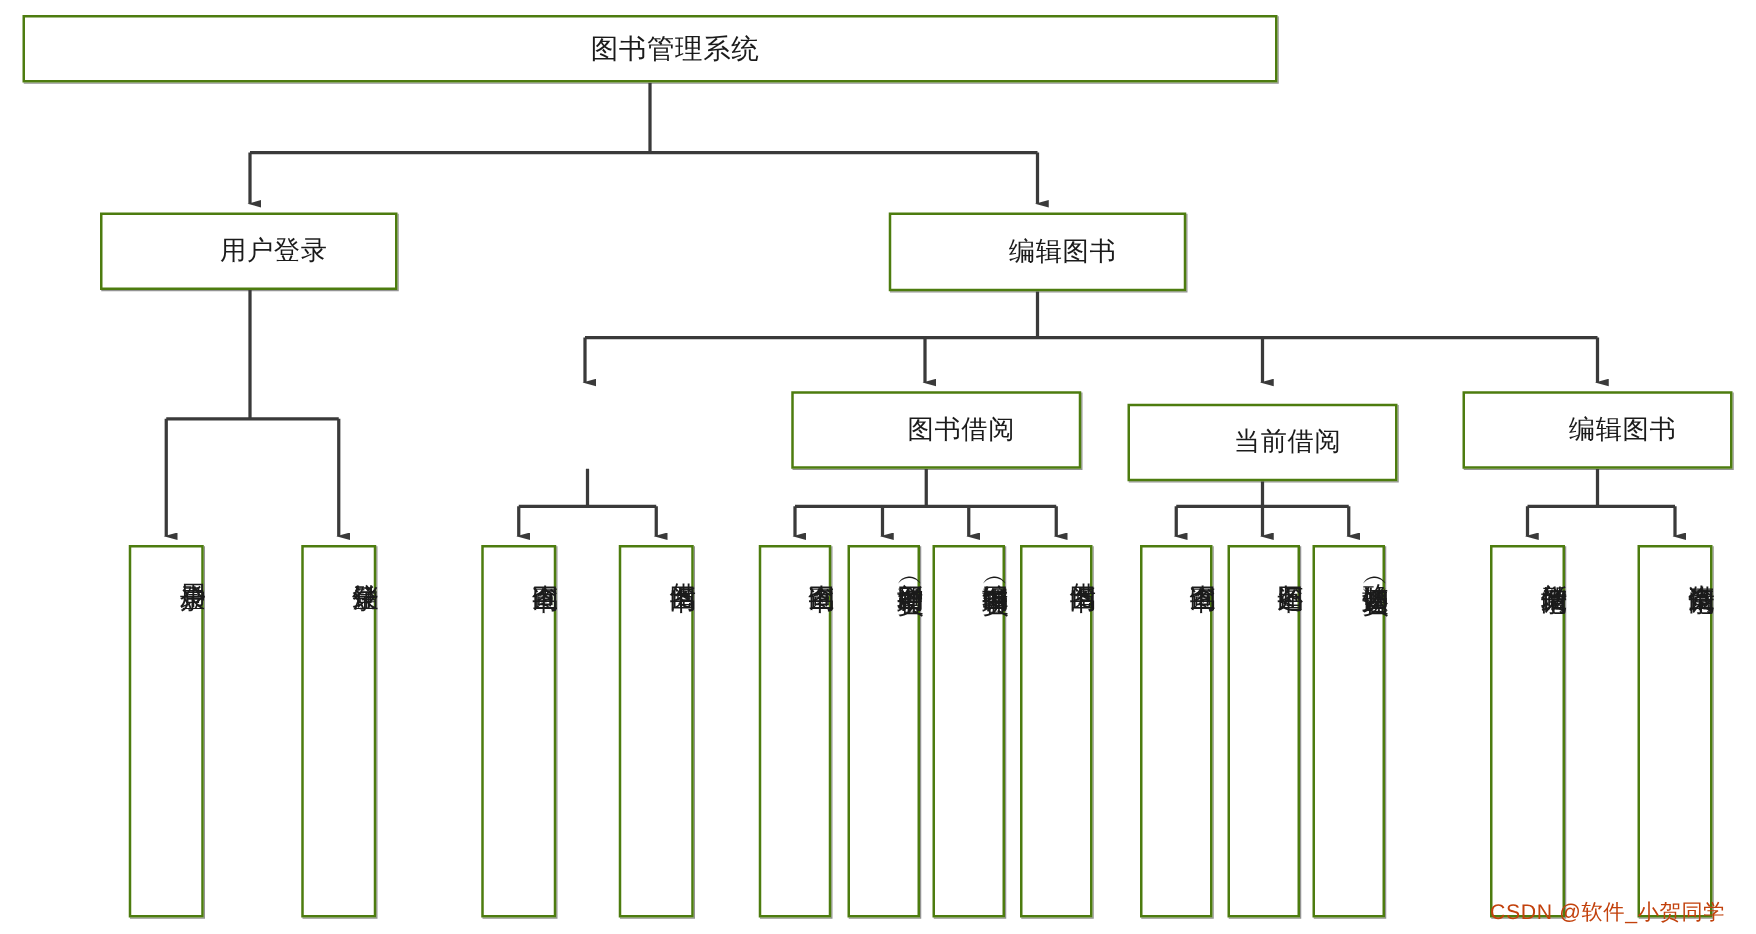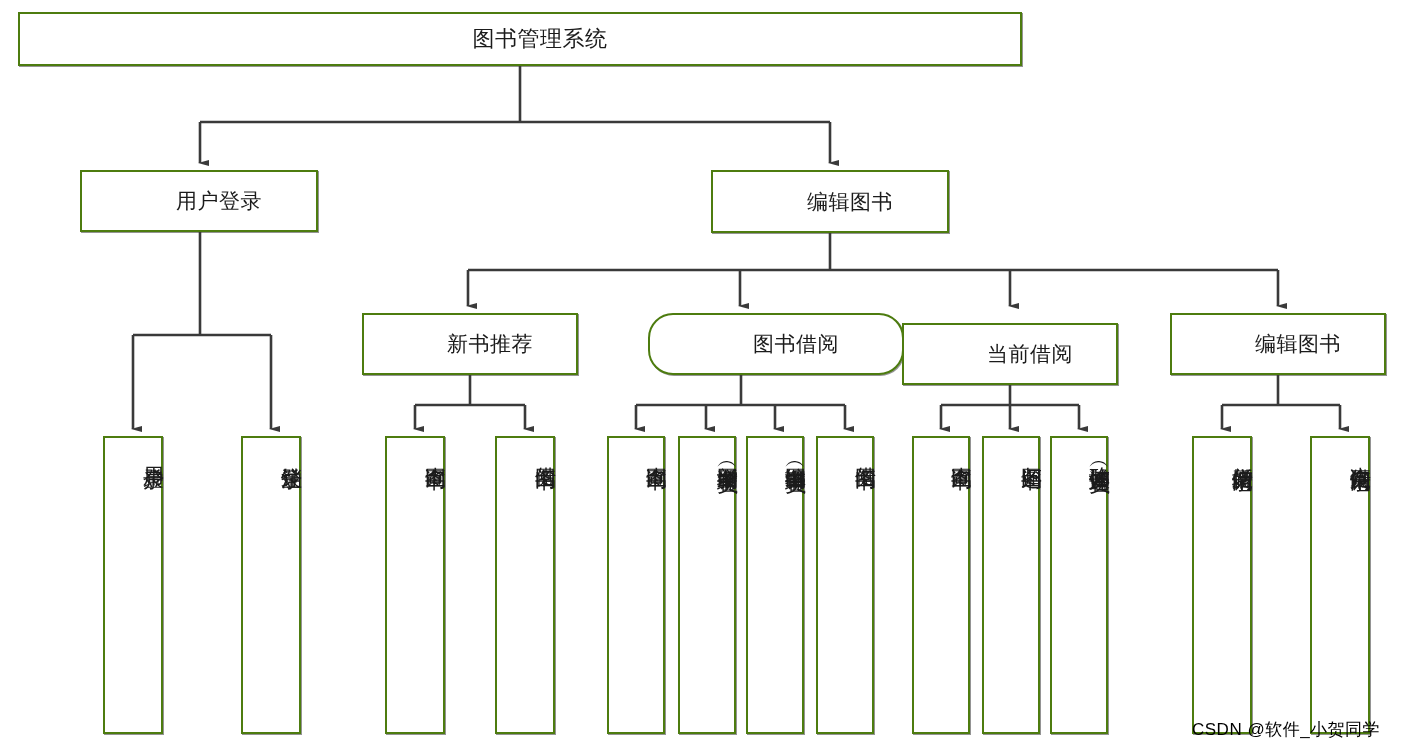--- a/index.html
+++ b/index.html
@@ -57,21 +57,21 @@
     writing-mode: vertical-rl;
     text-orientation: upright;
     font-size: 21px;
     line-height: 1.18;
     letter-spacing: 1px;
     white-space: nowrap;
   }
   .watermark {
     position: absolute;
     font-size: 17px;
-    color: #000000;
+    color: #c2410c;
     letter-spacing: 0.5px;
     white-space: nowrap;
     user-select: none;
   }
 </style>
 </head>
 <body>
 
 <div id="canvas">
 
@@ -129,24 +129,21 @@
     <span class="label">图书管理系统</span>
   </div>
 
   <div class="node horizontal" style="left:80px; top:170px; width:238px; height:62px;">
     <span class="label">用户登录</span>
   </div>
   <div class="node horizontal" style="left:711px; top:170px; width:238px; height:63px;">
     <span class="label">编辑图书</span>
   </div>
 
-  <div class="node horizontal" style="left:362px; top:313px; width:216px; height:62px;">
-    <span class="label">新书推荐</span>
-  </div>
-  <div class="node horizontal" style="left:648px; top:313px; width:256px; height:62px;border-radius:25px;">
+  <div class="node horizontal" style="left:633px; top:313px; width:232px; height:62px;">
     <span class="label">图书借阅</span>
   </div>
   <div class="node horizontal" style="left:902px; top:313px; width:216px; height:62px;margin-top:10px;">
     <span class="label">当前借阅</span>
   </div>
   <div class="node horizontal" style="left:1170px; top:313px; width:216px; height:62px;">
     <span class="label">编辑图书</span>
   </div>
 
   <div class="node vertical" style="left:103px; top:436px; width:60px; height:298px;">

